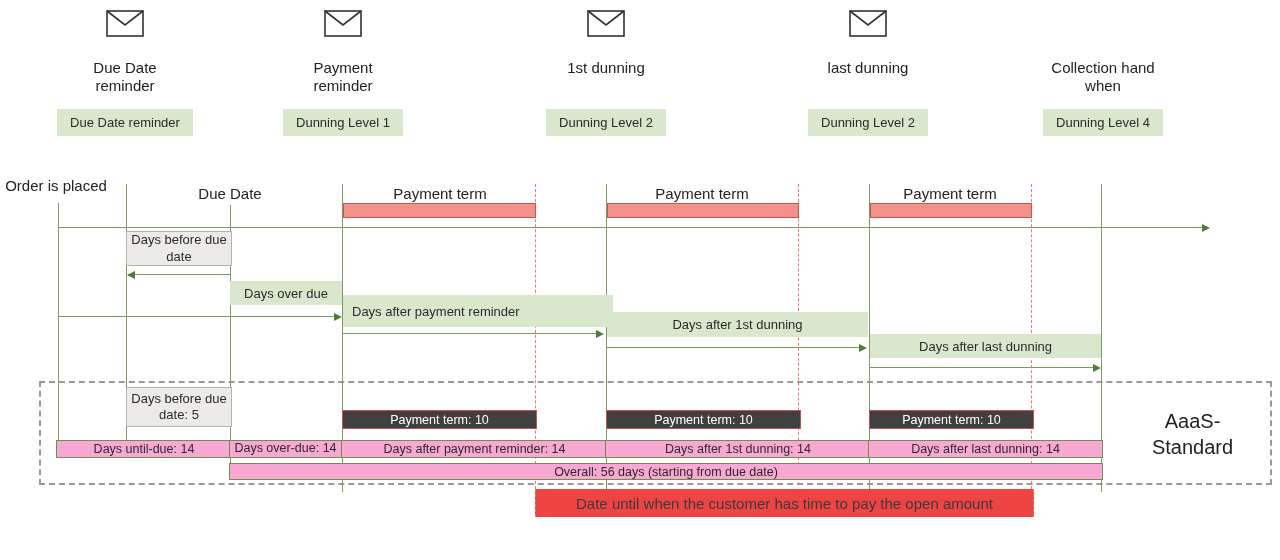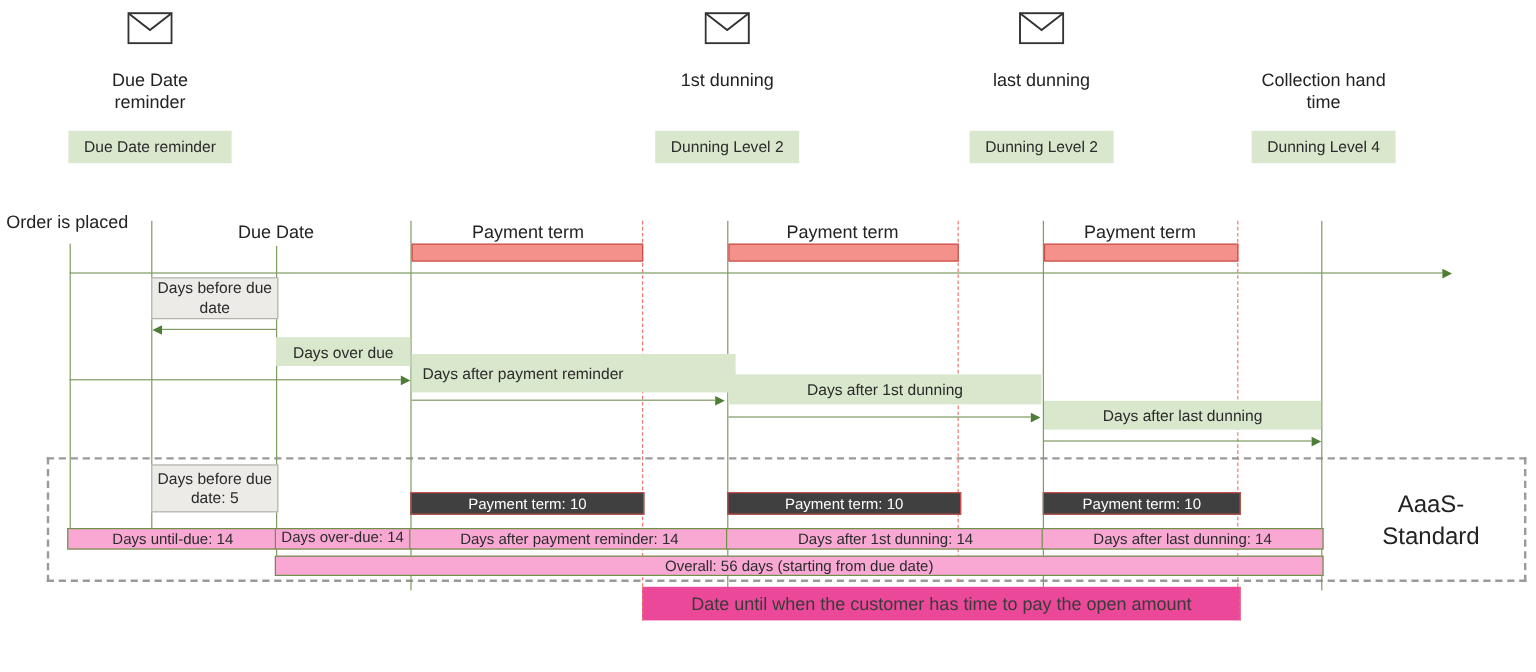--- a/index.html
+++ b/index.html
@@ -38,55 +38,63 @@
   .graybox{position:absolute;background:#ecebe8;border:1px solid #b5b2ae;font-size:13px;color:#2b2b2b;display:flex;align-items:center;justify-content:center;text-align:center;line-height:1.25;}
 
   
   .dashbox{position:absolute;border:2px dashed #9a9a9a;}
   .std-title{position:absolute;font-size:20px;color:#232323;text-align:center;line-height:1.3;}
   .redbar2{position:absolute;height:17px;background:#404040;border:1px solid #c9504c;color:#ffffff;font-size:12.5px;display:flex;align-items:center;justify-content:center;}
   .greenbar2{position:absolute;height:16px;background:#f9a8d4;border:1px solid #6f9048;font-size:12.5px;color:#2b2b2b;display:flex;align-items:center;justify-content:center;text-align:center;}
   .overflow-text{position:absolute;font-size:12.5px;color:#2b2b2b;display:flex;align-items:center;justify-content:center;text-align:center;line-height:1.15;z-index:3;}
 
   
-  .pinkbar{position:absolute;background:#ec4899;border-left:1px dashed #e87a72;border-right:1px dashed #e87a72;
+  .pinkbar{position:absolute;background:#ef4444;border-left:1px dashed #e87a72;border-right:1px dashed #e87a72;
     font-size:15px;color:#3a3a3a;display:flex;align-items:center;justify-content:center;}
 </style>
 </head>
 <body>
 
 <div id="canvas">
 
   <div class="stage" id="stage-0">
     <svg class="env" viewBox="0 0 38 27">
         <rect x="1" y="1" width="36" height="25" fill="none" stroke="#333" stroke-width="1.6"></rect>
         <polyline points="1,1 19,15 37,1" fill="none" stroke="#333" stroke-width="1.6"></polyline>
       </svg>
     <div class="stage-label">Due Date reminder</div>
     <div class="badge">Due Date reminder</div>
+  </div>
+  <div class="stage" id="stage-1">
+    <svg class="env" viewBox="0 0 38 27">
+        <rect x="1" y="1" width="36" height="25" fill="none" stroke="#333" stroke-width="1.6"></rect>
+        <polyline points="1,1 19,15 37,1" fill="none" stroke="#333" stroke-width="1.6"></polyline>
+      </svg>
+    <div class="stage-label">Payment reminder</div>
+    <div class="badge">Dunning Level 1</div>
   </div>
   <div class="stage" id="stage-2">
     <svg class="env" viewBox="0 0 38 27">
         <rect x="1" y="1" width="36" height="25" fill="none" stroke="#333" stroke-width="1.6"></rect>
         <polyline points="1,1 19,15 37,1" fill="none" stroke="#333" stroke-width="1.6"></polyline>
       </svg>
     <div class="stage-label">1st dunning</div>
     <div class="badge">Dunning Level 2</div>
   </div>
   <div class="stage" id="stage-3">
     <svg class="env" viewBox="0 0 38 27">
         <rect x="1" y="1" width="36" height="25" fill="none" stroke="#333" stroke-width="1.6"></rect>
         <polyline points="1,1 19,15 37,1" fill="none" stroke="#333" stroke-width="1.6"></polyline>
       </svg>
     <div class="stage-label">last dunning</div>
     <div class="badge">Dunning Level 2</div>
   </div>
   <div class="stage" id="stage-4">
     <svg class="env hidden" viewBox="0 0 38 27"></svg>
-    <div class="stage-label">Collection hand time</div>
+    <div class="stage-label">Collection hand when</div>
     <div class="badge">Dunning Level 4</div>
   </div>
 
   <div class="dashbox abs" style="left:39px;top:381px;width:1233px;height:104px;"></div>
   <div class="std-title" style="left:1135px;top:408px;width:115px;">AaaS-Standard</div>
 
   <div class="vline" style="left:58px;top:203px;height:238px;"></div>
   <div class="vline" style="left:126px;top:184px;height:256px;"></div>
   <div class="vline" style="left:230px;top:205px;height:258px;"></div>
   <div class="vline" style="left:342px;top:184px;height:308px;"></div>

